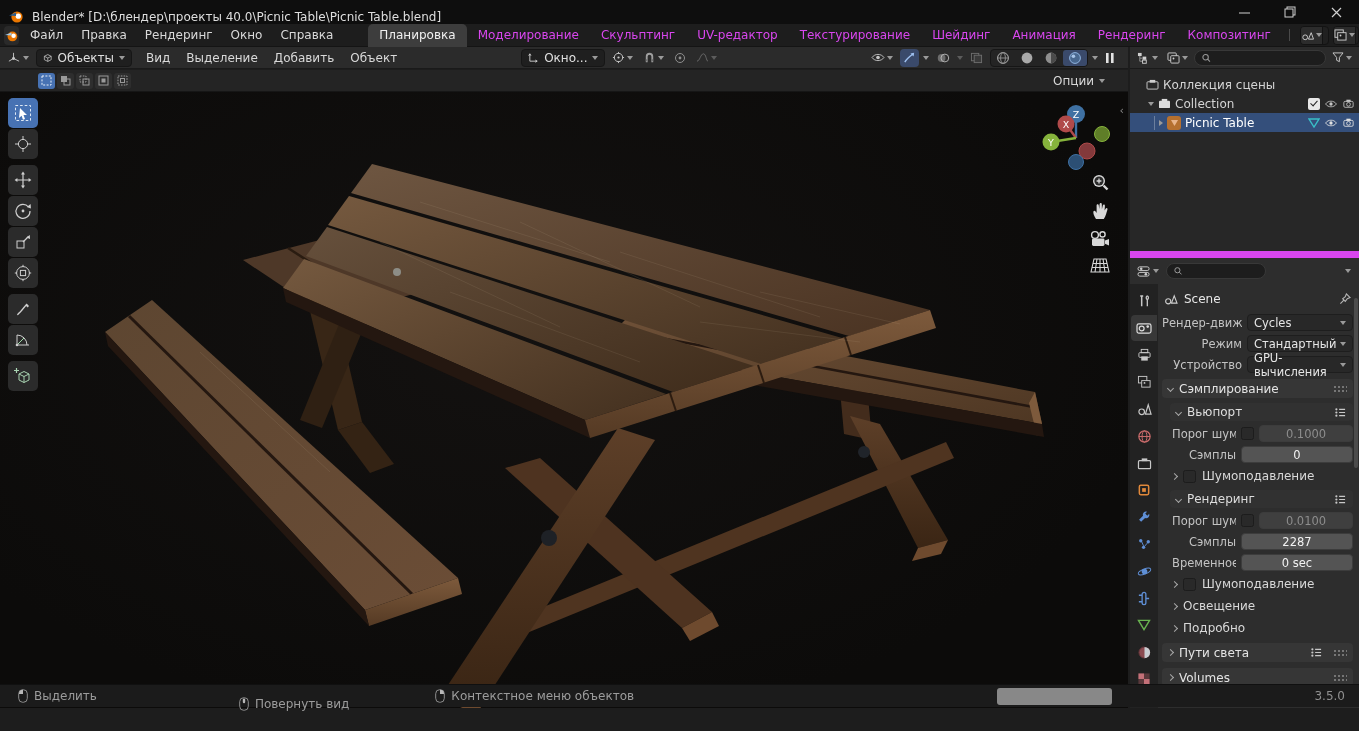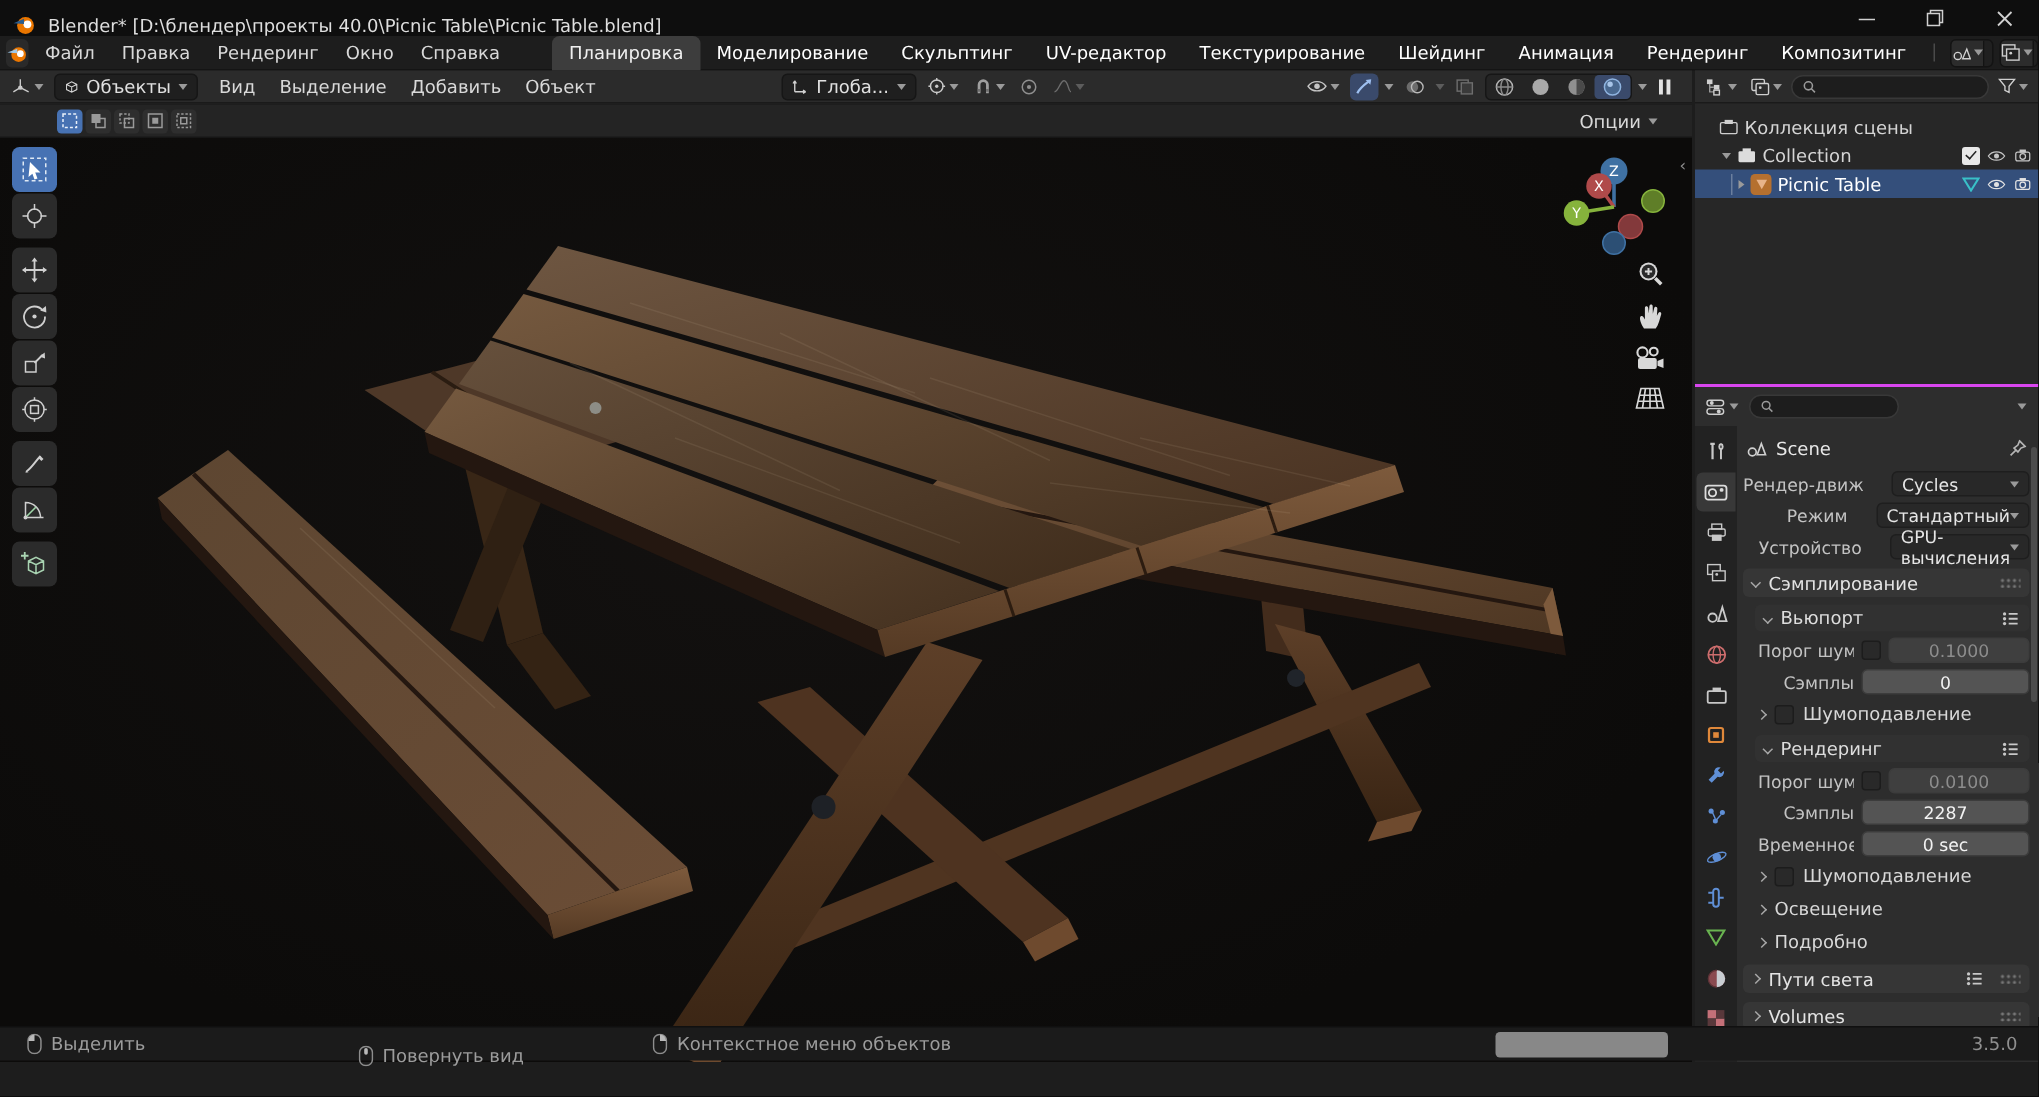--- a/index.html
+++ b/index.html
@@ -10,21 +10,21 @@
   .titlebar{position:absolute;left:0;top:0;width:1359px;height:24px;background:#0e0e0e;display:flex;align-items:flex-end;padding-left:8px;}
   .titlebar .title{color:#dedede;font-size:12px;margin-left:8px;white-space:nowrap;}
   .winbtns{position:absolute;right:0;top:0;height:24px;display:flex;}
   .winbtn{width:46px;height:24px;display:flex;align-items:center;justify-content:center;color:#d0d0d0;}
 
   
   .topbar{position:absolute;left:0;top:24px;width:1359px;height:23px;background:#1d1d1d;display:flex;align-items:center;border-bottom:1px solid #141414;}
   .appbtn{width:26px;height:19px;margin:0 2px 0 4px;border-radius:4px;display:flex;align-items:center;justify-content:center;background:#2a2a2a;}
   .menu-item{padding:3px 9px;color:#d9d9d9;border-radius:4px;white-space:nowrap;}
   .tabs{display:flex;align-items:flex-end;height:23px;margin-left:26px;}
-  .wtab{padding:4px 11px 5px 11px;color:#ffffff;border-radius:5px 5px 0 0;white-space:nowrap;}
+  .wtab{padding:4px 11px 5px 11px;color:#d946ef;border-radius:5px 5px 0 0;white-space:nowrap;}
   .wtab.active{background:#3d3d3d;color:#f0f0f0;}
   .vsep{width:1px;height:12px;background:#4a4a4a;margin:0 7px;}
   .idwidget{display:flex;align-items:center;height:19px;background:#202020;border:1px solid #131313;border-radius:4px;margin-left:4px;overflow:hidden;}
   .idwidget .icbtn{width:30px;height:100%;background:#2c2c2c;display:flex;align-items:center;justify-content:center;gap:2px;border-right:1px solid #131313;}
   .idwidget .val{padding:0 8px;color:#e3e3e3;min-width:74px;}
 
   
   .chev{width:0;height:0;border-left:3.5px solid transparent;border-right:3.5px solid transparent;border-top:4px solid #9a9a9a;display:inline-block;}
 
   
@@ -47,42 +47,42 @@
   .canvas{position:absolute;left:0;top:92px;width:1128px;height:616px;background:radial-gradient(ellipse at 45% 40%, #131110 0%, #0c0b0a 75%);overflow:hidden;}
   .ltools{position:absolute;left:8px;top:6px;display:flex;flex-direction:column;gap:1px;}
   .tbtn{width:30px;height:30px;border-radius:5px;background:#2b2b2b;display:flex;align-items:center;justify-content:center;}
   .tbtn.on{background:#4772b3;}
   .tgap{height:4px;}
   .gizmo{position:absolute;right:13px;top:4px;}
   .vpnav{position:absolute;right:18px;top:80px;display:flex;flex-direction:column;gap:9px;align-items:center;}
   .collapse{position:absolute;right:4px;top:12px;color:#8d8d8d;font-size:11px;}
 
   
-  .outliner{position:absolute;left:1130px;top:47px;width:229px;height:211px;background:#272727;border-bottom:2px solid #d946ef;}
+  .outliner{position:absolute;left:1130px;top:47px;width:229px;height:211px;background:#272727;border-bottom:7px solid #d946ef;}
   .out-header{height:22px;background:#2b2b2b;border-bottom:1px solid #1a1a1a;display:flex;align-items:center;padding:0 4px;gap:3px;}
   .search{flex:1;display:flex;align-items:center;gap:5px;background:#1d1d1d;border:1px solid #383838;border-radius:9px;height:16px;padding:0 7px;}
   .search input{background:transparent;border:0;outline:0;color:#ddd;width:100%;font-size:11px;}
   .orow{height:19px;display:flex;align-items:center;padding:0 4px;gap:4px;color:#d4d4d4;}
   .orow.sel{background:#344f7b;color:#fff;}
   .tri-r{width:0;height:0;border-top:3.5px solid transparent;border-bottom:3.5px solid transparent;border-left:4.5px solid #9a9a9a;}
   .tri-d{width:0;height:0;border-left:3.5px solid transparent;border-right:3.5px solid transparent;border-top:4.5px solid #9a9a9a;}
   .ospacer{flex:1;}
   .obj-ico{width:14px;height:14px;border-radius:3px;background:#b5702f;display:flex;align-items:center;justify-content:center;}
 
   
   .props{position:absolute;left:1130px;top:258px;width:229px;height:450px;background:#2d2d2d;overflow:hidden;}
   .props-header{height:26px;display:flex;align-items:center;padding:2px 4px;gap:4px;background:#2d2d2d;}
   .ptabs{position:absolute;left:0;top:26px;width:28px;height:424px;background:#222222;display:flex;flex-direction:column;align-items:center;padding-top:4px;}
   .ptab{width:26px;height:26px;display:flex;align-items:center;justify-content:center;border-radius:4px 0 0 4px;margin-bottom:1px;}
   .ptab.on{background:#383838;}
   .pcontent{position:absolute;left:28px;top:26px;width:201px;height:424px;padding:4px 6px 0 4px;}
   .crumb{display:flex;align-items:center;gap:6px;height:22px;padding:0 2px;color:#e8e8e8;}
   .prow{display:flex;align-items:center;height:17px;margin:4px 0;gap:5px;}
   .plabel{width:80px;text-align:right;color:#c3c3c3;font-size:11.5px;white-space:nowrap;overflow:hidden;}
-  .pfield{flex:1;display:flex;align-items:center;background:#282828;border:1px solid #1e1e1e;border-radius:4px;height:17px;padding:0 6px;color:#e6e6e6;font-size:11.5px;margin-left:14px;}
+  .pfield{flex:1;display:flex;align-items:center;background:#282828;border:1px solid #1e1e1e;border-radius:4px;height:17px;padding:0 6px;color:#e6e6e6;font-size:11.5px;}
   .pfield .chev{margin-left:auto;}
   .numf{flex:1;background:#545454;border-radius:4px;height:17px;display:flex;align-items:center;justify-content:center;color:#f2f2f2;font-size:11.5px;border:1px solid #3c3c3c;}
   .numf.dis{background:#3f3f3f;color:#8d8d8d;}
   .chk{width:13px;height:13px;background:#292929;border:1px solid #1c1c1c;border-radius:2.5px;flex:none;}
   .sect{background:#363636;border-radius:4px;height:19px;display:flex;align-items:center;gap:6px;padding:0 6px;margin:6px 0 2px 0;color:#e4e4e4;}
   .subsect{background:#313131;border-radius:4px;height:18px;display:flex;align-items:center;gap:6px;padding:0 6px;margin:5px 0 2px 8px;color:#dedede;}
   .chev-r{width:5px;height:5px;border-right:1.4px solid #a8a8a8;border-bottom:1.4px solid #a8a8a8;transform:rotate(-45deg);flex:none;}
   .chev-d{width:5px;height:5px;border-right:1.4px solid #a8a8a8;border-bottom:1.4px solid #a8a8a8;transform:rotate(45deg);flex:none;}
   .dragdots{width:14px;height:7px;background-image:radial-gradient(#767676 1px, transparent 1.1px);background-size:4px 4px;margin-left:auto;}
   .togglerow{display:flex;align-items:center;gap:6px;height:18px;margin:4px 0 4px 10px;color:#d8d8d8;}
@@ -202,21 +202,21 @@
     <div class="menu-item" style="margin-left:6px;"><span>Вид</span></div>
     <div class="menu-item"><span>Выделение</span></div>
     <div class="menu-item"><span>Добавить</span></div>
     <div class="menu-item"><span>Объект</span></div>
 
     <div style="margin-left:116px;display:flex;align-items:center;gap:4px;">
       <div class="dd">
         <svg width="11" height="11" viewBox="0 0 12 12">
             <path d="M2 10 L2 2 M2 10 L10 10 M2 2 L0.8 4 M2 2 L3.2 4 M10 10 L8 8.8 M10 10 L8 11.2" stroke="#d0d0d0" fill="none"></path>
           </svg>
-        <span>Глоба...</span>
+        <span>Окно...</span>
           <span class="chev"></span>
       </div>
       <div class="icobtn">
         <svg width="13" height="13" viewBox="0 0 14 14">
             <circle cx="7" cy="7" r="4.5" fill="none" stroke="#c9c9c9"></circle>
             <circle cx="7" cy="7" r="1.2" fill="#c9c9c9"></circle>
             <path d="M7 1 L7 3 M7 11 L7 13 M1 7 L3 7 M11 7 L13 7" stroke="#c9c9c9"></path>
           </svg>
         <span class="chev"></span>
       </div>

